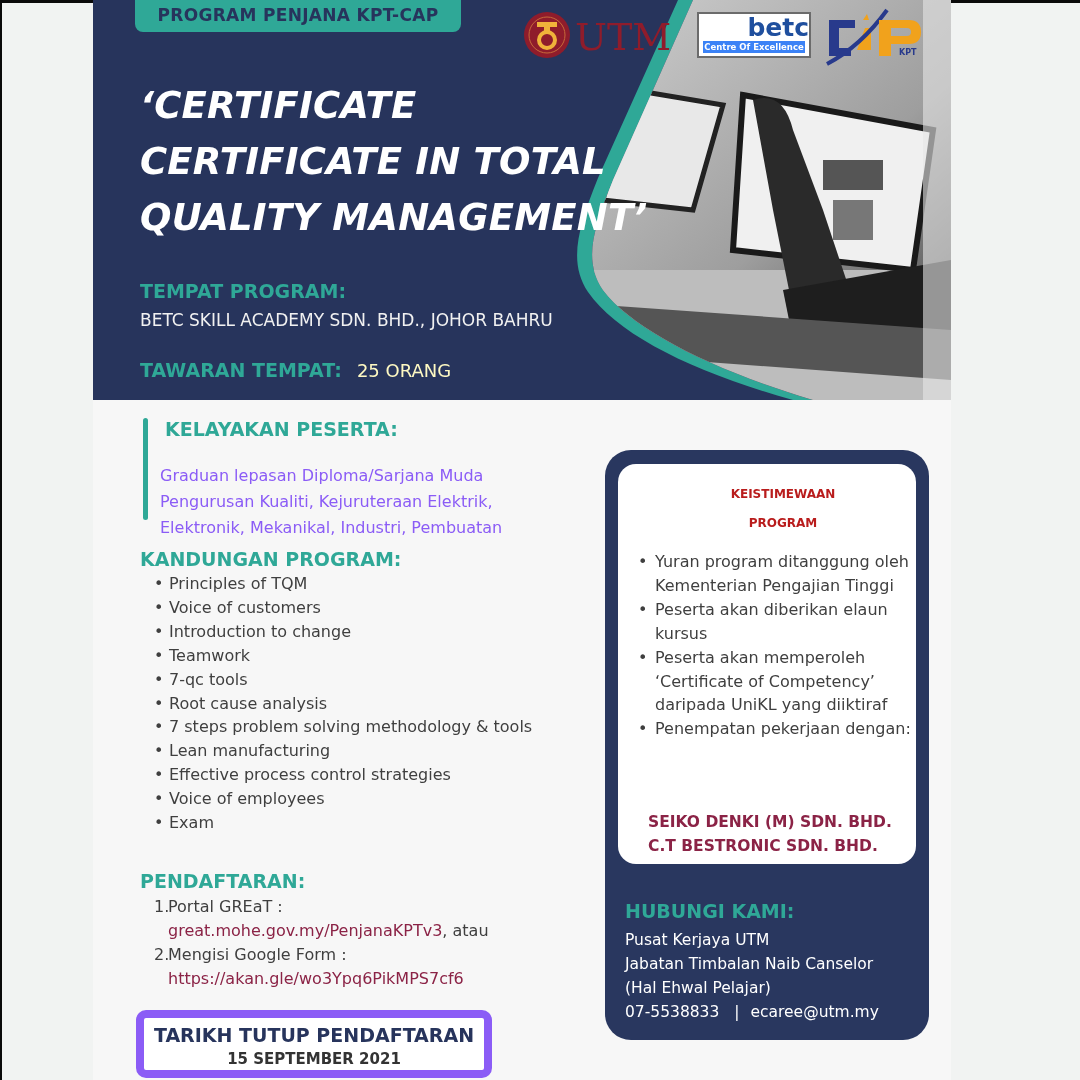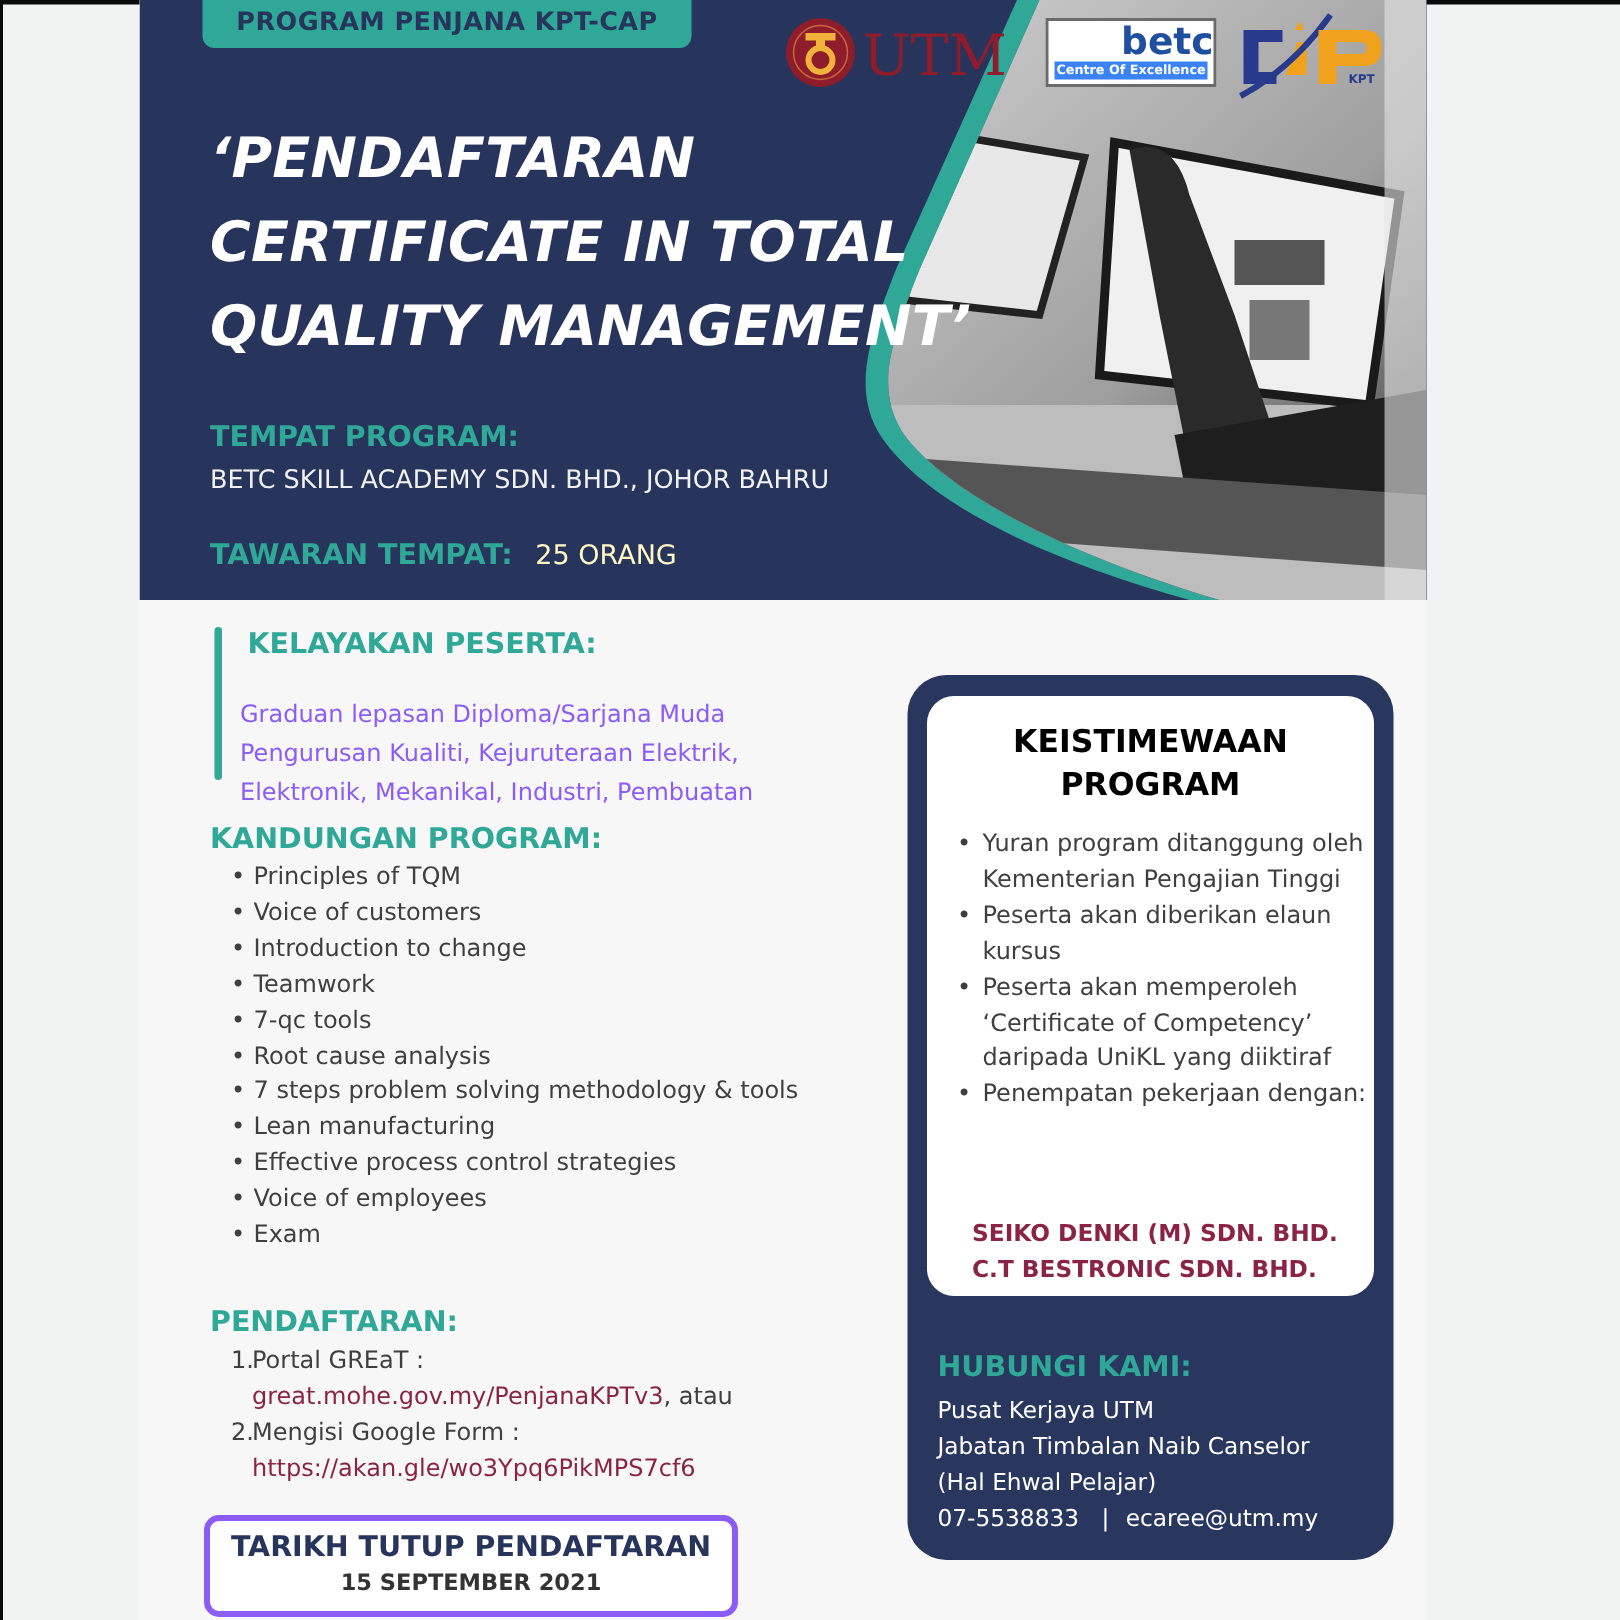--- a/index.html
+++ b/index.html
@@ -58,30 +58,30 @@
   .bullets li { font-size: 16px; line-height: 23.9px; color: #3f3f3f; padding-left: 29px; position: relative; white-space: nowrap; }
   .bullets li::before { content: "•"; position: absolute; left: 14px; top: 0; color: #3f3f3f; }
 
   .daftar { top: 870px; }
   .reg-list { margin: 3px 0 0 0; padding: 0; list-style: none; }
   .reg-list li { font-size: 16px; line-height: 24px; color: #3f3f3f; position: relative; padding-left: 28px; white-space: nowrap; }
   .reg-list .num { position: absolute; left: 14px; }
   .reg-link { color: #8b2346; }
   .deadline {
     position: absolute; left: 43px; top: 1010px; width: 356px; height: 68px;
-    border: 4px solid #8b5cf6; border-radius: 10px; background: #fff; box-sizing: border-box;
+    border: 8px solid #8b5cf6; border-radius: 10px; background: #fff; box-sizing: border-box;
     text-align: center;
   }
   .deadline-title { color: #27345c; font-weight: bold; font-size: 19px; margin-top: 6px; }
   .deadline-date { color: #333; font-weight: bold; font-size: 15px; margin-top: 4px; }
 
   
   .panel { position: absolute; left: 512px; top: 450px; width: 324px; height: 590px; background: #29375f; border-radius: 26px; }
   .card { position: absolute; left: 13px; top: 14px; width: 298px; height: 400px; background: #ffffff; border-radius: 18px; }
-  .card-title { position: absolute; left: 0; top: 16px; width: 100%; text-align: center; color: #000000; font-weight: bold; font-size: 21px; line-height: 29px; }
+  .card-title { position: absolute; left: 16px; top: 16px; width: 100%; text-align: center; color: #b91c1c; font-weight: bold; font-size: 12px; line-height: 29px; }
   .perks { position: absolute; left: 0; top: 86px; margin: 0; padding: 0; list-style: none; width: 298px; }
   .perks li { font-size: 16px; line-height: 23.9px; color: #3f3f3f; padding-left: 37px; position: relative; }
   .perks li::before { content: "•"; position: absolute; left: 20px; top: 0; }
   .companies { position: absolute; left: 30px; top: 346px; color: #8b2346; font-weight: bold; font-size: 15.5px; line-height: 24px; white-space: nowrap; }
   .contact-title { position: absolute; left: 20px; top: 450px; color: #2fa897; font-weight: bold; font-size: 19px; }
   .contact-lines { position: absolute; left: 20px; top: 478px; color: #ffffff; font-size: 15.5px; line-height: 24px; white-space: nowrap; }
 </style>
 </head>
 <body>
 
@@ -113,21 +113,21 @@
         <path d="M 660 100 Q 690 90 700 130 L 730 210 L 760 300 L 700 310 L 680 210 Z" fill="#2a2a2a"></path>
         <path d="M 690 290 L 858 260 L 858 330 L 700 340 Z" fill="#1e1e1e"></path>
         <path d="M 440 300 L 858 330 L 858 380 L 450 350 Z" fill="#555"></path>
         <rect x="830" y="0" width="28" height="400" fill="#e6e6e6" opacity="0.6"></rect>
       </g>
     </svg>
 
     <div class="program-badge">PROGRAM PENJANA KPT-CAP</div>
 
     <div class="title">
-      <div>‘PENDAFTARAN</div>
+      <div>‘CERTIFICATE</div>
       <div>CERTIFICATE IN TOTAL</div>
       <div>QUALITY MANAGEMENT’</div>
     </div>
 
     <div class="venue-label">TEMPAT PROGRAM:</div>
     <div class="venue-value">BETC SKILL ACADEMY SDN. BHD., JOHOR BAHRU</div>
     <div class="seats">
       <span class="seats-label">TAWARAN TEMPAT:</span>
       <span class="seats-value">25 ORANG</span>
     </div>

